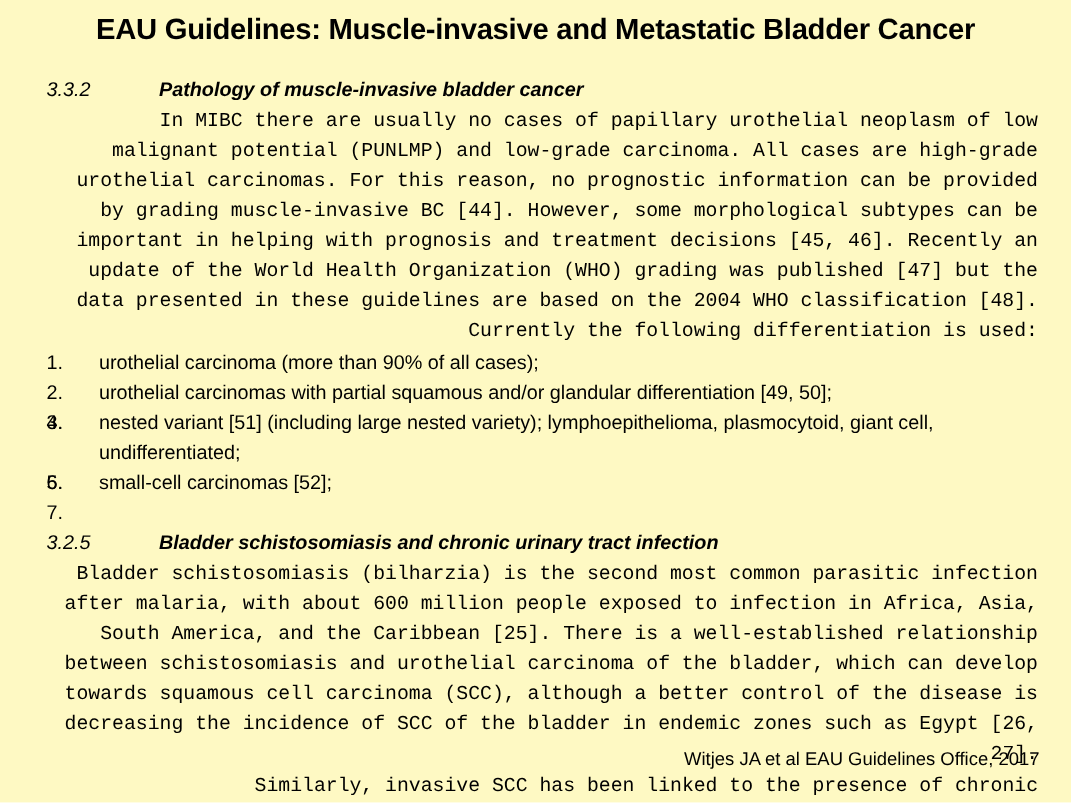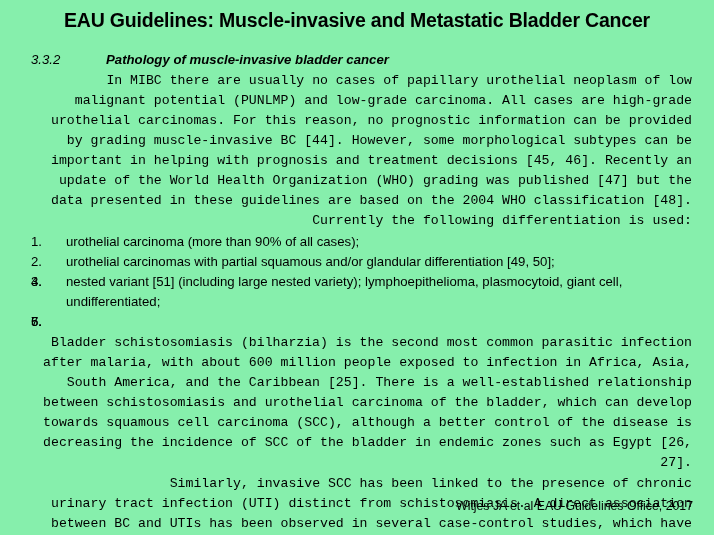--- a/index.html
+++ b/index.html
@@ -13,21 +13,21 @@
     overflow: hidden;
     font-family: "Liberation Sans", sans-serif;
     color: #000000;
     -webkit-font-smoothing: none;
   }
 
   .slide {
     position: relative;
     width: 714px;
     height: 535px;
-    background: #86efac;
+    background: #fef9c3;
     box-sizing: border-box;
   }
 
   
   .title {
     position: absolute;
     left: 0;
     top: 8px;
     width: 714px;
     text-align: center;
@@ -139,28 +139,32 @@
       </li>
       <li>
         <span class="num">4.</span>
         <span>nested variant [51] (including large nested variety); lymphoepithelioma, plasmocytoid, giant cell, undifferentiated;</span>
       </li>
       <li>
         <span class="num">5.</span>
       </li>
       <li>
         <span class="num">6.</span>
+        <span>small-cell carcinomas [52];</span>
       </li>
       <li>
         <span class="num">7.</span>
       </li>
     </ul>
 
     <div class="spacer-line"></div>
 
+    <div class="sec-head">
+      <span class="sec-num">3.2.5</span><span class="sec-title">Bladder schistosomiasis and chronic urinary tract infection</span>
+    </div>
 
     <p class="para">Bladder schistosomiasis (bilharzia) is the second most common parasitic infection after malaria, with about 600 million people exposed to infection in Africa, Asia, South America, and the Caribbean [25]. There is a well-established relationship between schistosomiasis and urothelial carcinoma of the bladder, which can develop towards squamous cell carcinoma (SCC), although a better control of the disease is decreasing the incidence of SCC of the bladder in endemic zones such as Egypt [26, 27].</p>
 
     <p class="para indented">Similarly, invasive SCC has been linked to the presence of chronic urinary tract infection (UTI) distinct from schistosomiasis. A direct association between BC and UTIs has been observed in several case-control studies, which have reported a two-fold increased risk of BC in patients with recurrent UTIs in some series. However, some of these results may be attributed to recall bias [28].</p>
 
   </div>
 
   <div class="footer">Witjes JA et al EAU Guidelines Office, 2017</div>
 
 </div>

